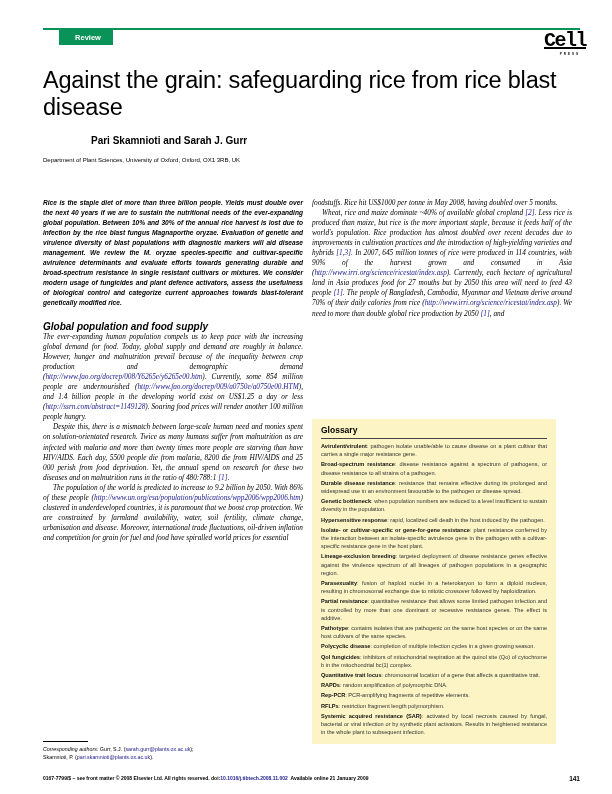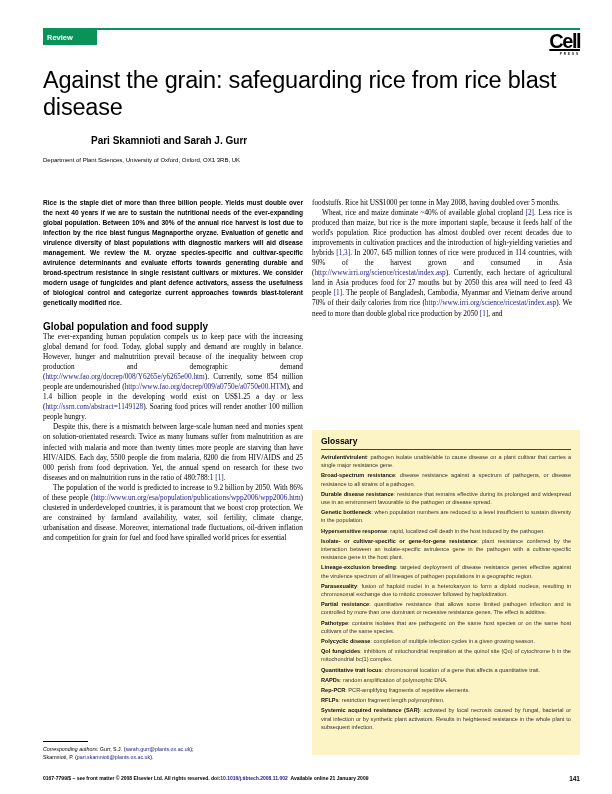--- a/index.html
+++ b/index.html
@@ -1,33 +1,33 @@
 <!DOCTYPE html>
 <html><head>
   <meta charset="utf-8">
   <style>
     html, body { margin: 0; padding: 0; background: #ffffff; }
     body { width: 612px; height: 794px; position: relative; overflow: hidden; font-family: "Liberation Sans", sans-serif; color: #000; }
     .topbar { position: absolute; left: 43px; top: 28px; width: 537px; height: 2px; background: #0a9358; }
-    .review-tab { position: absolute; left: 43px; top: 30px; width: 54px; height: 15px; background: #0a9358; color: #fff; font-size: 7.5px; font-weight: bold; line-height: 15px; padding-left: 4px; box-sizing: border-box; }
+    .review-tab { position: absolute; left: 59px; top: 30px; width: 54px; height: 15px; background: #0a9358; color: #fff; font-size: 7.5px; font-weight: bold; line-height: 15px; padding-left: 4px; box-sizing: border-box; text-align: center; }
     .cell-logo { position: absolute; left: 544px; top: 31px; width: 36px; height: 26px; }
-    .cell-logo .word { font-family: Liberation Sans, sans-serif; font-weight: bold; font-size: 20px; letter-spacing: -1.5px; line-height: 20px; display: block; text-align: right; text-decoration: underline; text-decoration-thickness: 2px; }
+    .cell-logo .word { font-family: Liberation Mono, monospace; font-weight: bold; font-size: 20px; letter-spacing: -1.5px; line-height: 20px; display: block; text-align: right; text-decoration: underline; text-decoration-thickness: 2px; }
     .cell-logo .press { display: block; text-align: right; font-size: 3px; letter-spacing: 2px; font-weight: bold; line-height: 4px; margin-top: 1px; }
     .title { position: absolute; left: 43px; top: 67px; width: 520px; font-size: 23.5px; font-weight: normal; line-height: 27px; letter-spacing: -0.2px; margin: 0; }
     .authors { position: absolute; left: 43px; top: 135px; font-size: 10px; font-weight: bold; margin: 0; padding-left: 48px; }
     .affil { position: absolute; left: 43px; top: 157px; font-size: 6px; margin: 0; }
-    .col { position: absolute; width: 260px; font-size: 7px; line-height: 10.05px; text-align: justify; }
+    .col { position: absolute; width: 260px; font-size: 7px; line-height: 10.05px; text-align: justify; font-style: italic; }
     .col-left { left: 43px; top: 198px; }
     .col-right { left: 312px; top: 198px; }
     .abstract { font-weight: bold; font-family: "Liberation Sans", sans-serif; font-size: 6.6px; line-height: 10px; margin: 0 0 13px 0; }
     .section-head { font-weight: bold; font-size: 10px; margin: 0; line-height: 11px; }
     .body-p { font-family: "Liberation Serif", serif; font-size: 7.3px; margin: 0; text-indent: 0; }
     .body-p.indent { text-indent: 10px; }
     .lnk { color: #1a1a8a; }
-    .glossary { position: absolute; left: 312px; top: 430px; width: 268px; height: 325px; background: #fcf4c5; box-sizing: border-box; padding: 5px 9px; }
+    .glossary { position: absolute; left: 312px; top: 419px; width: 244px; height: 325px; background: #fcf4c5; box-sizing: border-box; padding: 5px 9px; }
     .glossary h3 { margin: 0 0 3px 0; font-size: 8.5px; font-weight: bold; line-height: 12px; padding-bottom: 2px; border-bottom: 1px solid #444; }
     .gl-item { font-size: 5.6px; line-height: 8.2px; color: #333; margin: 2px 0 0 0; text-align: justify; }
     .gl-item b { color: #111; }
     .footnote-rule { position: absolute; left: 43px; top: 741px; width: 45px; height: 0.6px; background: #000; }
     .footnote { position: absolute; left: 43px; top: 745px; width: 260px; font-size: 5.3px; line-height: 8px; margin: 0; }
     .footnote i { font-style: italic; }
     .footer { position: absolute; left: 43px; top: 775px; width: 537px; font-size: 5px; font-weight: bold; }
     .footer .page-num { position: absolute; right: 0; top: 0; font-size: 6.5px; }
   </style>
 </head>

